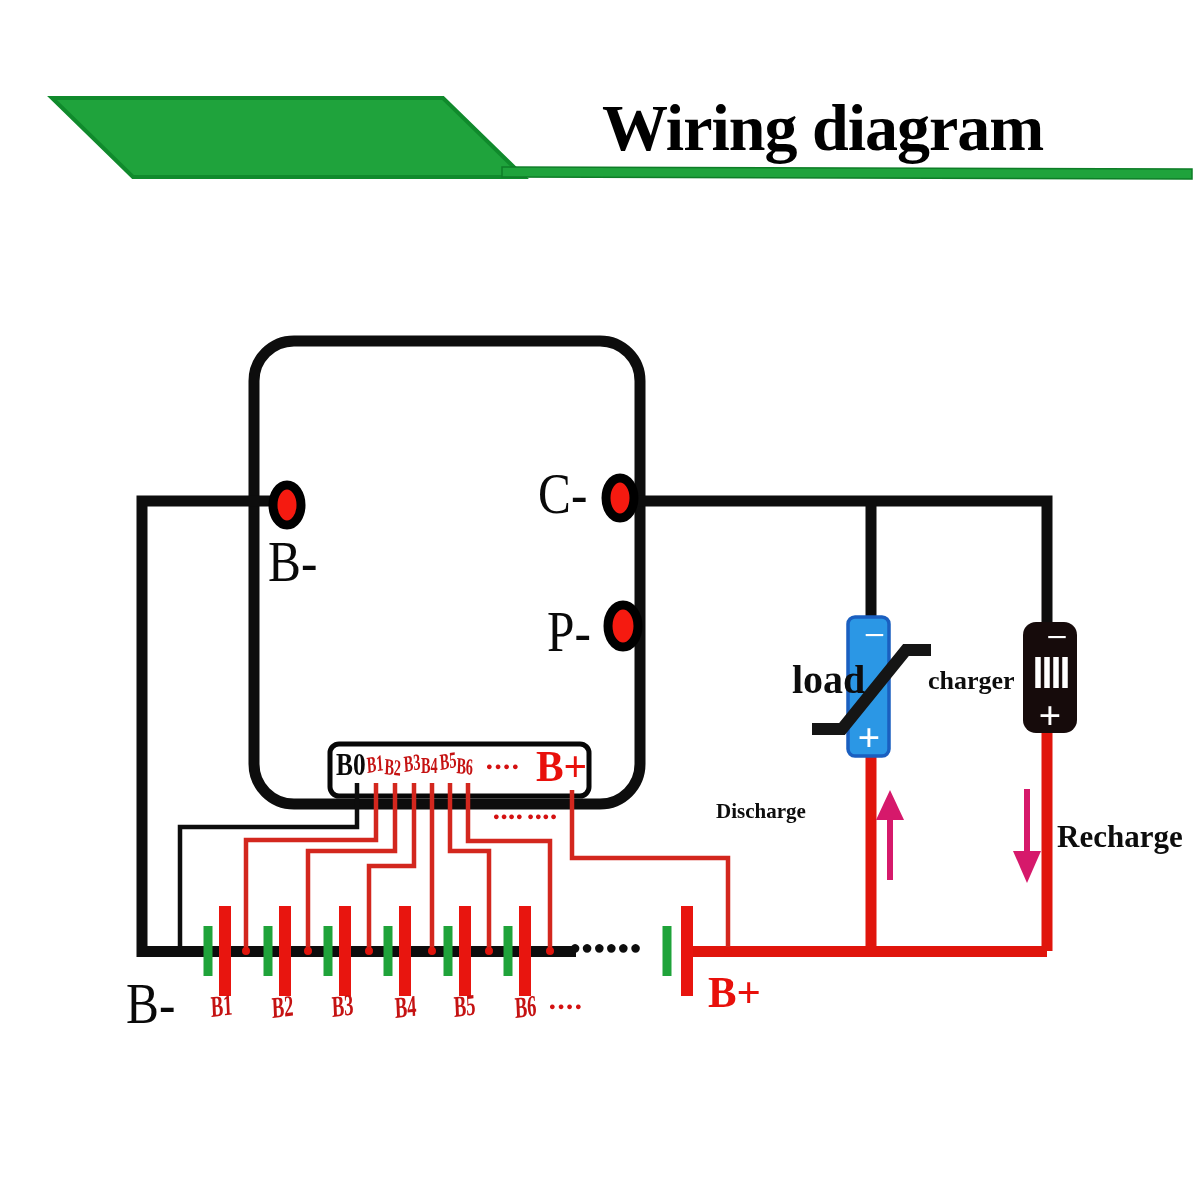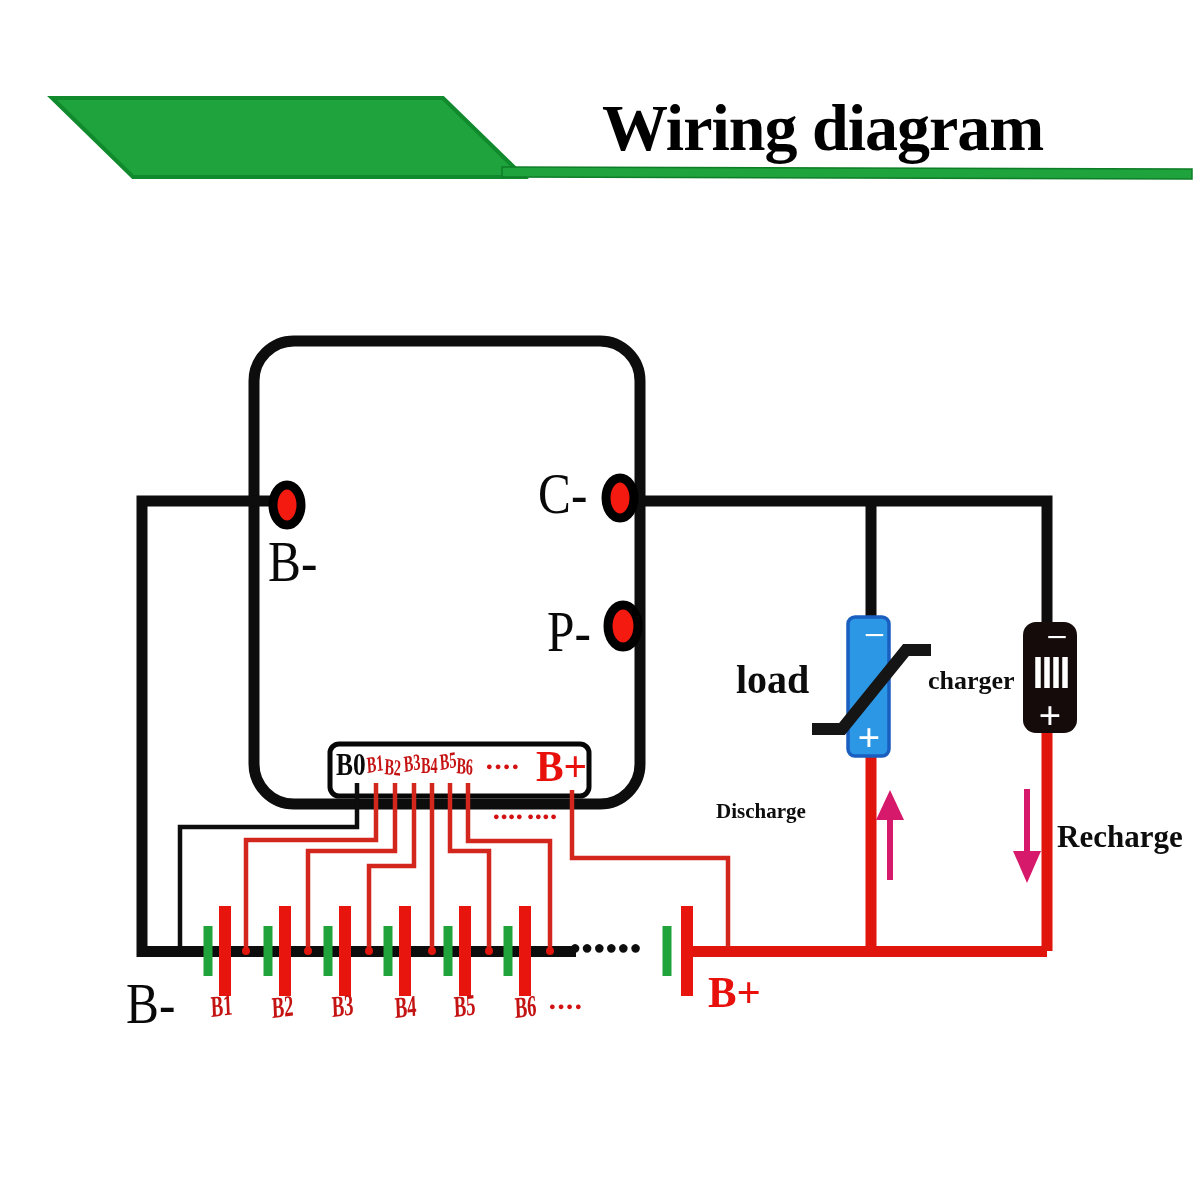--- a/index.html
+++ b/index.html
@@ -128,21 +128,21 @@
   <div class="t thin" style="left:126px;top:970px;">B-</div>
   <div class="t bplus" style="left:708px;top:966px;transform:scaleX(.95);">B+</div>
   <div class="t bl" style="left:210px;top:990px;">B1</div>
   <div class="t bl" style="left:271px;top:991px;">B2</div>
   <div class="t bl" style="left:331px;top:990px;">B3</div>
   <div class="t bl" style="left:394px;top:991px;">B4</div>
   <div class="t bl" style="left:453px;top:990px;">B5</div>
   <div class="t bl" style="left:514px;top:991px;">B6</div>
   <div class="t dots-red" style="left:549px;top:1000px;">●●●●</div>
 
-  <div class="t big" style="left:736px;top:656px;font-size:40px;">load</div>
+  <div class="t big" style="left:792px;top:656px;font-size:40px;">load</div>
   <div class="t big" style="left:928px;top:666px;font-size:26px;">charger</div>
   <div class="t white-sign" style="left:848px;top:618px;width:42px;font-size:30px;transform:scaleX(1.25);">−</div>
   <div class="t white-sign" style="left:848px;top:714px;width:42px;font-size:40px;">+</div>
   <div class="t white-sign" style="left:1023px;top:620px;width:54px;font-size:30px;transform:scaleX(1.25);">−</div>
   <div class="t white-sign" style="left:1023px;top:692px;width:54px;font-size:40px;">+</div>
 
   <div class="t big" style="left:716px;top:799px;font-size:21px;">Discharge</div>
   <div class="t big" style="left:1057px;top:819px;font-size:31px;text-align:right;">Recharge</div>
 
 </div>

